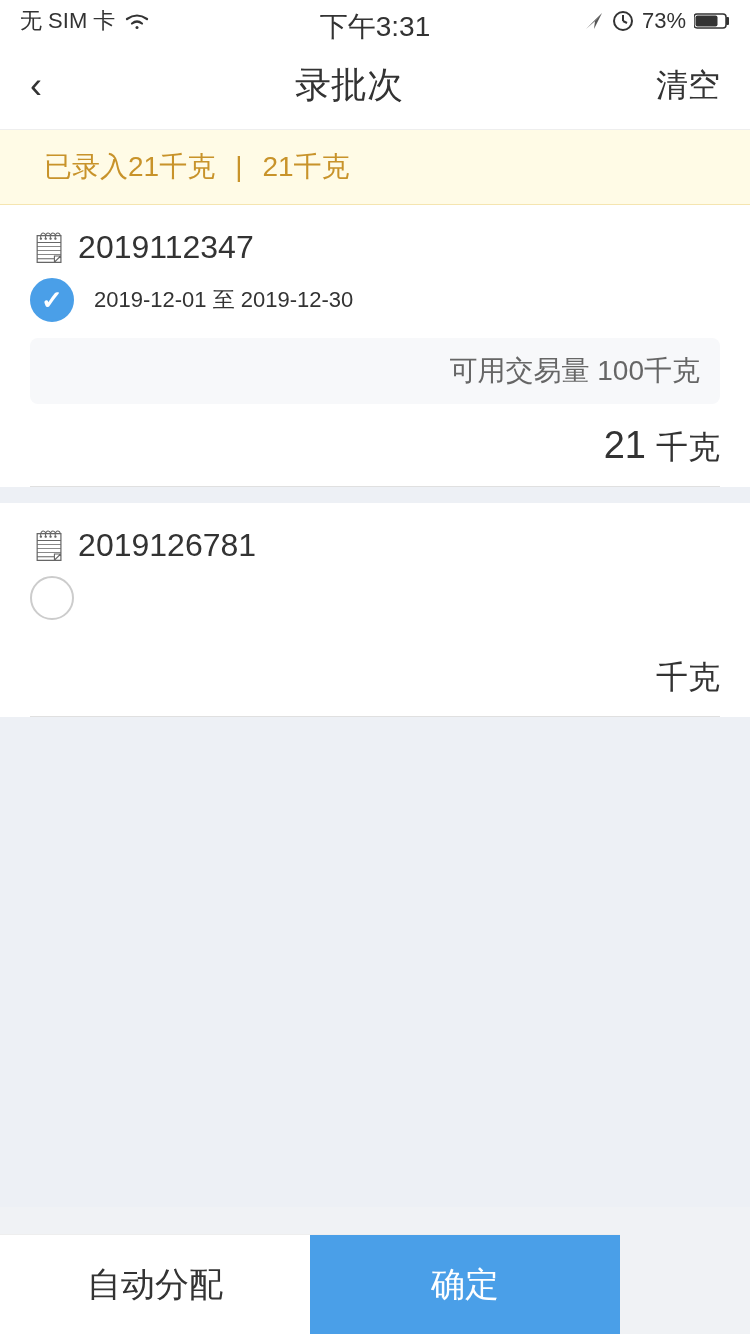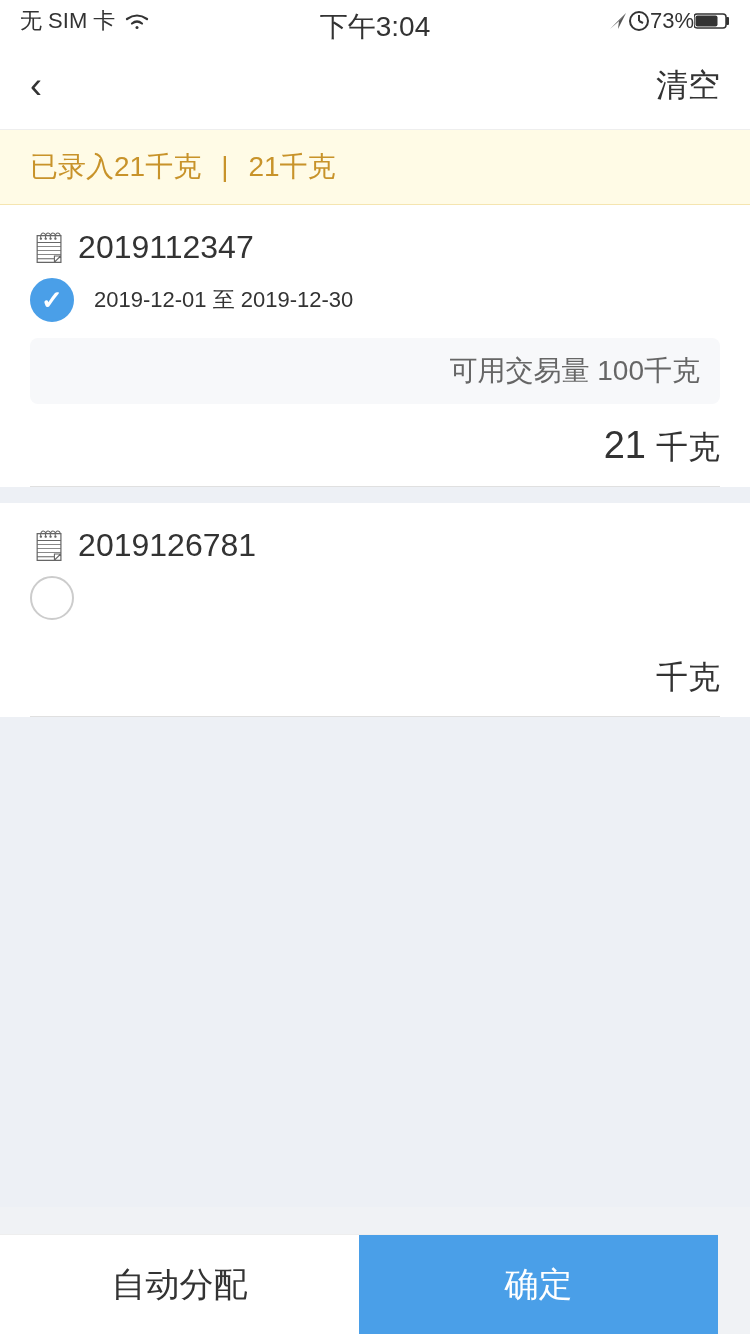--- a/index.html
+++ b/index.html
@@ -36,20 +36,21 @@
       font-weight: 500;
       color: #333;
       position: absolute;
       left: 50%;
       transform: translateX(-50%);
       top: 8px;
     }
     .status-right {
       display: flex;
       align-items: center;
+      gap: 8px;
       font-size: 22px;
       color: #333;
     }
 
     
     .nav-bar {
       width: 750px;
       height: 88px;
       background: #fff;
       display: flex;
@@ -70,21 +71,21 @@
     }
     .nav-action {
       font-size: 32px;
       color: #333;
       cursor: pointer;
     }
 
     
     .info-banner {
       background: #fffbe6;
-      padding: 18px 30px;
+      padding: 18px 44px;
       display: flex;
       align-items: center;
       gap: 20px;
       border-bottom: 1px solid #f5e5b0;
     }
     .info-banner-text {
       font-size: 28px;
       color: #c8932a;
     }
     .info-banner-divider {
@@ -202,21 +203,21 @@
     .card-separator {
       height: 16px;
       background: #edf0f5;
     }
 
     
     .bottom-bar {
       position: fixed;
       bottom: 0;
       left: 0;
-      width: 718px;
+      width: 620px;
       height: 100px;
       display: flex;
       background: #14b8a6;
       border-top: 1px solid #eee;
     }
     .btn-auto {
       flex: 1;
       display: flex;
       align-items: center;
       justify-content: center;
@@ -249,21 +250,21 @@
 
 <div class="status-bar">
   <div class="status-left">
     <span>无 SIM 卡</span>
     <svg width="28" height="20" viewBox="0 0 28 20" fill="none">
       <path d="M14 16.5 L14 16.5" stroke="#333" stroke-width="3" stroke-linecap="round"></path>
       <path d="M9 12.5 Q14 8.5 19 12.5" stroke="#333" stroke-width="2.2" stroke-linecap="round" fill="none"></path>
       <path d="M4 8 Q14 1 24 8" stroke="#333" stroke-width="2.2" stroke-linecap="round" fill="none"></path>
     </svg>
   </div>
-  <div class="status-center">下午3:04</div>
+  <div class="status-center">下午3:31</div>
   <div class="status-right">
     <svg width="20" height="20" viewBox="0 0 20 20">
       <polygon points="2,18 18,2 11,10" fill="#333"></polygon>
       <polygon points="18,2 10,18 11,10" fill="#555"></polygon>
     </svg>
     <svg width="22" height="22" viewBox="0 0 22 22">
       <circle cx="11" cy="11" r="9" stroke="#333" stroke-width="2" fill="none"></circle>
       <line x1="11" y1="5" x2="11" y2="11" stroke="#333" stroke-width="2"></line>
       <line x1="11" y1="11" x2="15" y2="13" stroke="#333" stroke-width="2"></line>
     </svg>
@@ -271,20 +272,21 @@
     <svg width="36" height="18" viewBox="0 0 36 18">
       <rect x="0" y="2" width="32" height="14" rx="3" ry="3" stroke="#333" stroke-width="1.5" fill="none"></rect>
       <rect x="32" y="5" width="3" height="8" rx="1" fill="#333"></rect>
       <rect x="1.5" y="3.5" width="22" height="11" rx="2" fill="#333"></rect>
     </svg>
   </div>
 </div>
 
 <div class="nav-bar">
   <span class="nav-back">‹</span>
+  <span class="nav-title">录批次</span>
   <span class="nav-action">清空</span>
 </div>
 
 <div class="info-banner">
   <span class="info-banner-text">已录入21千克</span>
   <span class="info-banner-divider">|</span>
   <span class="info-banner-amount">21千克</span>
 </div>
 
 <div class="main-content">

